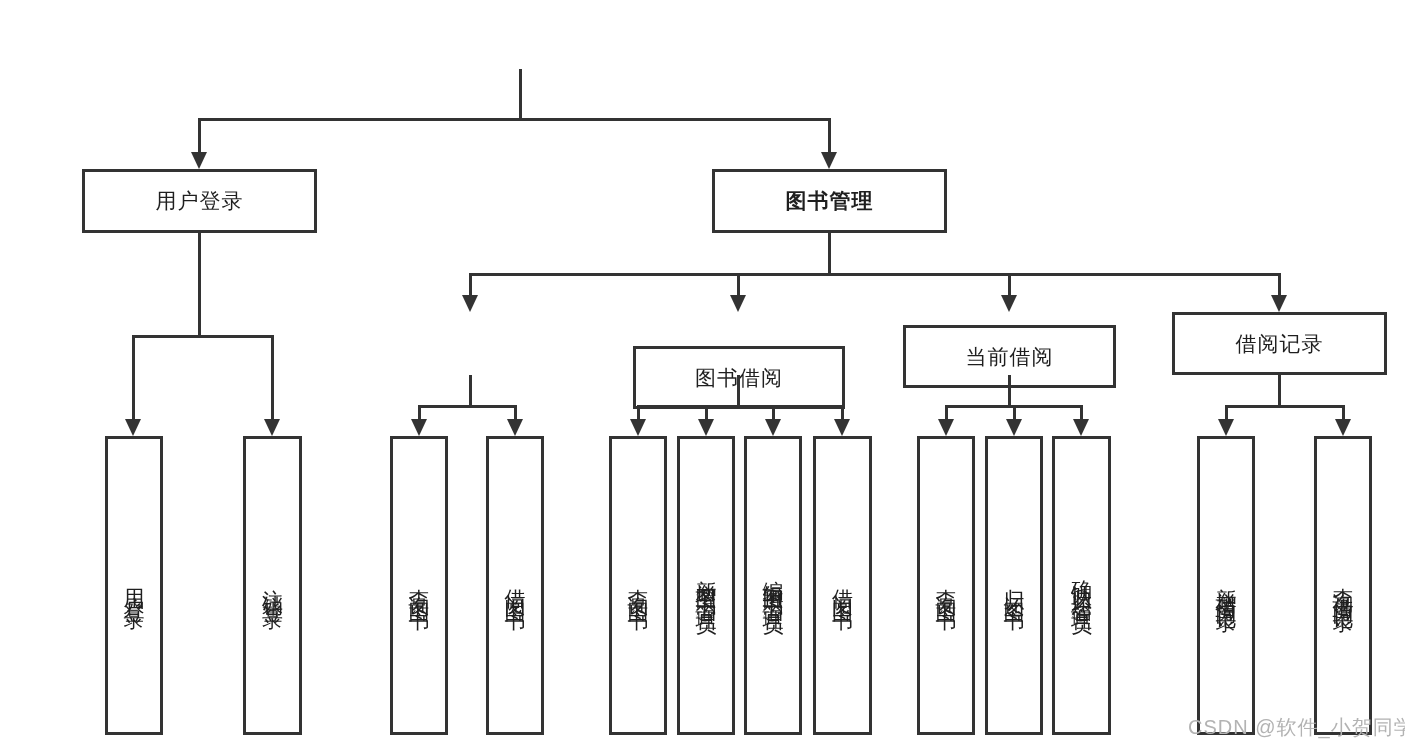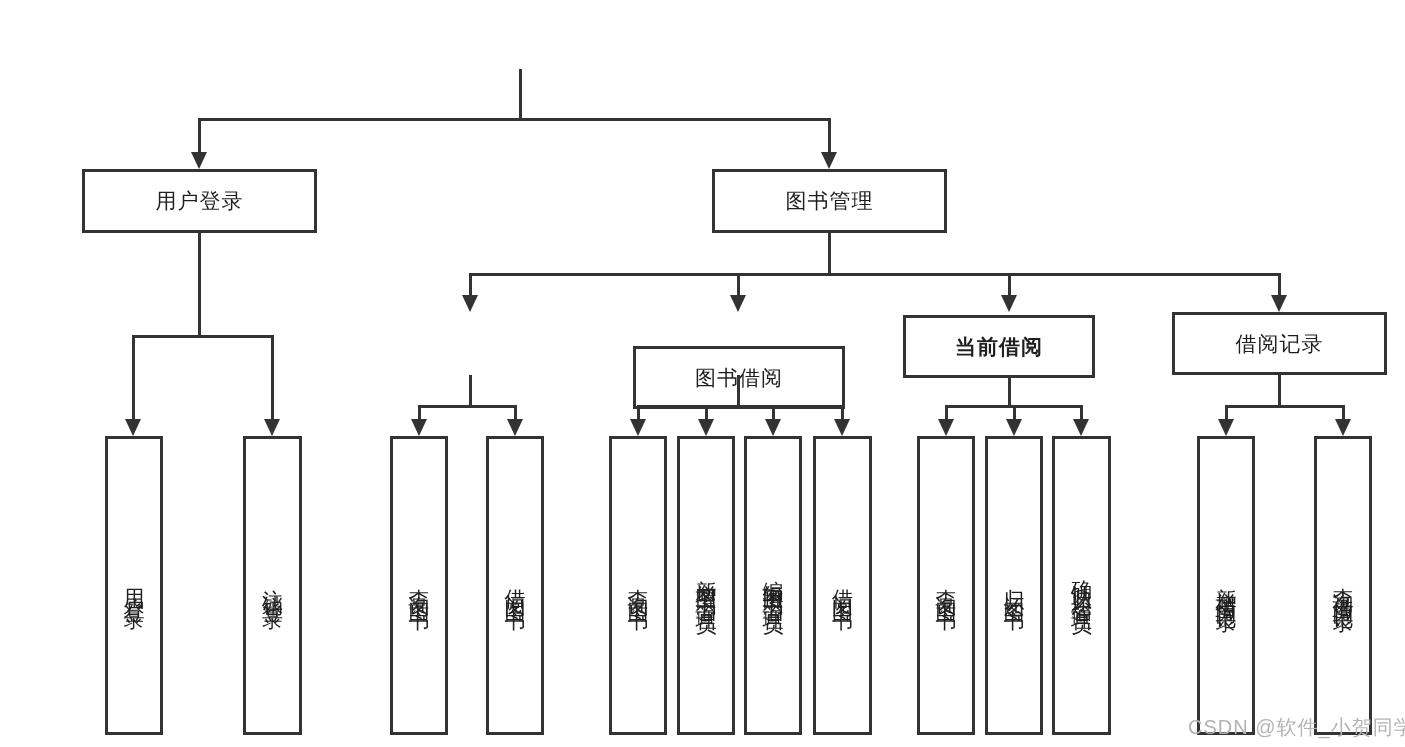--- a/index.html
+++ b/index.html
@@ -45,24 +45,24 @@
     z-index:5;
   }
 </style>
 </head>
 <body>
 
 <div id="canvas">
 
 
   <div class="box" style="left:82px;top:169px;width:235px;height:64px;">用户登录</div>
-  <div class="box" style="left:712px;top:169px;width:235px;height:64px;">图书管理</div>
+  <div class="box" style="left:712px;top:169px;width:235px;height:64px;font-weight:bold;">图书管理</div>
 
   <div class="box" style="left:633px;top:312px;width:212px;height:63px;margin-top:34px;">图书借阅</div>
-  <div class="box" style="left:903px;top:315px;width:192px;height:63px;font-weight:bold;">当前借阅</div>
+  <div class="box" style="left:903px;top:325px;width:213px;height:63px;">当前借阅</div>
   <div class="box" style="left:1172px;top:312px;width:215px;height:63px;">借阅记录</div>
 
   <div class="box vbox" style="left:105px;top:436px;width:58px;height:299px;">用户登录</div>
   <div class="box vbox" style="left:243px;top:436px;width:59px;height:299px;">注销登录</div>
 
   <div class="box vbox" style="left:390px;top:436px;width:58px;height:299px;">查询图书</div>
   <div class="box vbox" style="left:486px;top:436px;width:58px;height:299px;">借阅图书</div>
 
   <div class="box vbox" style="left:609px;top:436px;width:58px;height:299px;">查询图书</div>
   <div class="box vbox" style="left:677px;top:436px;width:58px;height:299px;letter-spacing:5px;">新增图书（管理员）</div>

